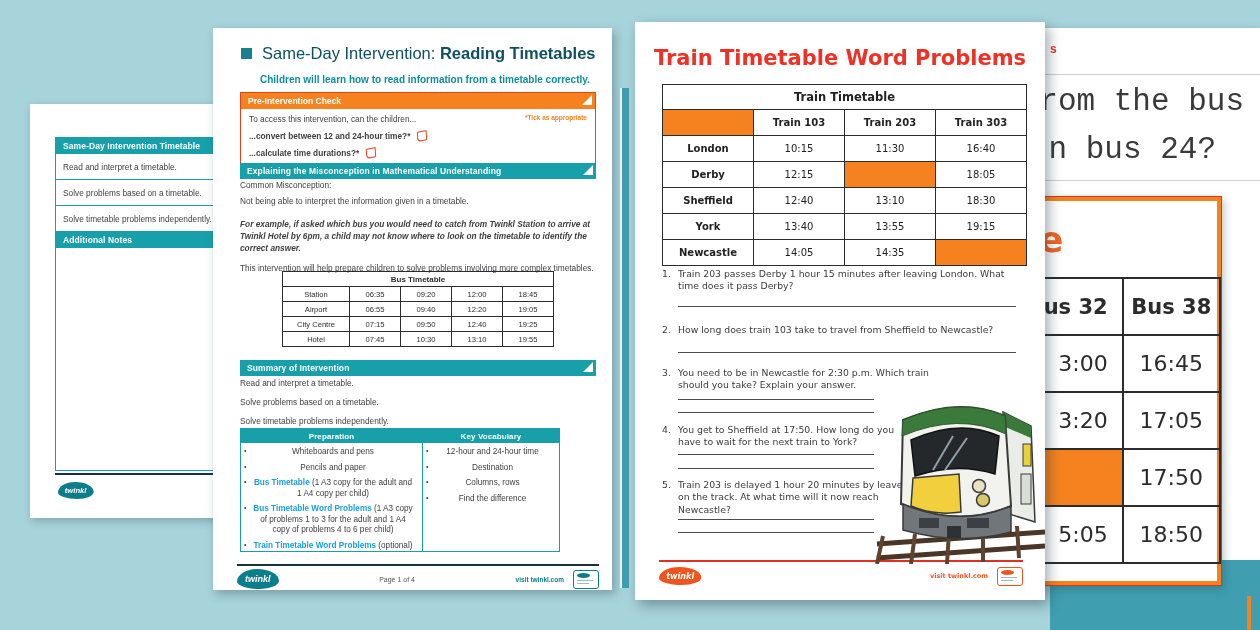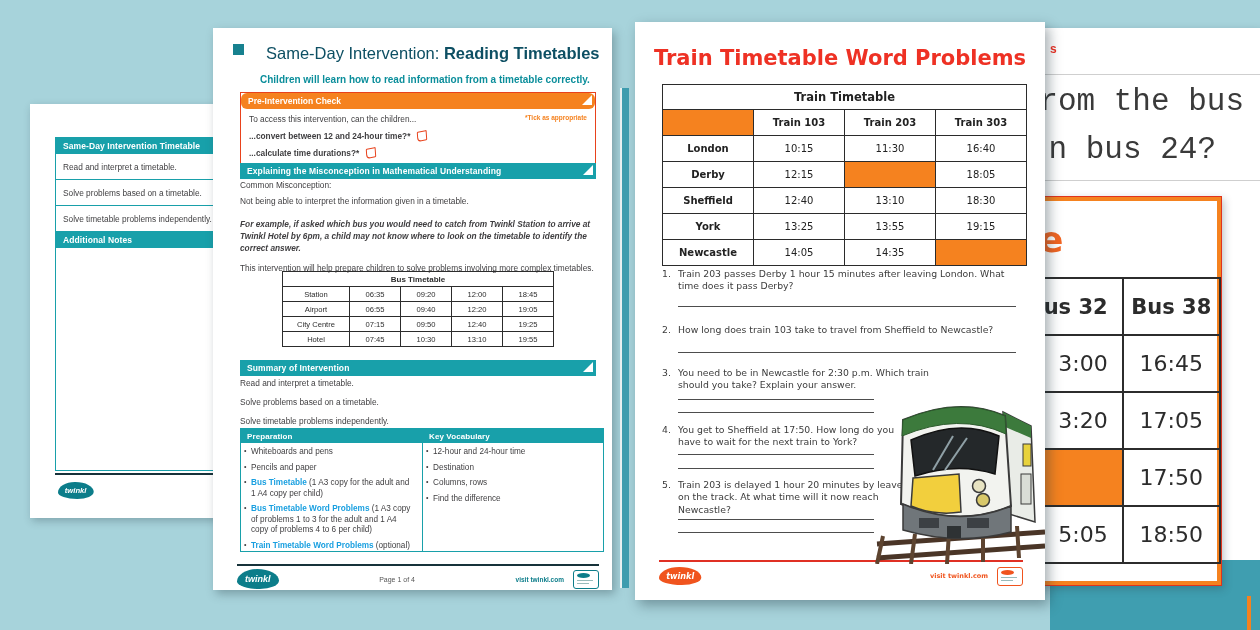--- a/index.html
+++ b/index.html
@@ -2,21 +2,21 @@
 <html><head>
 <meta charset="utf-8">
 <style>
   html,body{margin:0;padding:0;}
   body{width:1260px;height:630px;overflow:hidden;background:#a7d3db;font-family:"Liberation Sans",sans-serif;}
   .canvas{position:relative;width:1260px;height:630px;}
   .page{position:absolute;background:#fff;}
 
   
   .tealbar{background:#18a0aa;color:#fff;font-weight:bold;font-size:8.5px;padding:3px 7px;position:relative;letter-spacing:.1px;}
-  .orangebar{background:#f5821f;color:#fff;font-weight:bold;font-size:8.5px;padding:3px 7px;position:relative;border-radius:6px;}
+  .orangebar{background:#f5821f;color:#fff;font-weight:bold;font-size:8.5px;padding:3px 7px;position:relative;}
   .fold::after{content:"";position:absolute;right:3px;top:2px;border-style:solid;border-width:0 0 10px 10px;border-color:transparent transparent #ffffff transparent;}
   .logo{display:inline-block;background:#0c7d8a;color:#fff;font-style:italic;font-weight:bold;font-size:9px;padding:5px 8px;border-radius:48% 52% 46% 54%/62% 58% 42% 38%;}
   .logo.orange{background:#f0541e;}
   .badge{display:inline-block;width:24px;height:17px;border:1px solid #0c7d8a;border-radius:3px;background:#fff;position:relative;}
   .badge.orange{border-color:#f0541e;}
   .badge .b1{position:absolute;left:3px;top:2px;width:13px;height:5px;background:#0c7d8a;border-radius:50%;}
   .badge.orange .b1{background:#f0541e;}
   .badge .b2{position:absolute;left:3px;top:9px;width:16px;height:1.5px;background:#9bb;}
   .badge .b3{position:absolute;left:3px;top:12px;width:12px;height:1.5px;background:#9bb;}
   .ans{border-bottom:1px solid #4d4d4d;}
@@ -24,21 +24,21 @@
   
   .p-left{left:30px;top:104px;width:215px;height:414px;overflow:hidden;box-shadow:2px 3px 8px rgba(40,60,70,.3);}
   .assess-box{position:absolute;left:25px;top:33px;width:200px;border:1px solid #18a0aa;}
   .assess-row{font-size:8.3px;color:#3f3e40;padding:8px 7px 7px 7px;border-bottom:1px solid #18a0aa;background:#fff;}
   .assess-empty{height:222px;background:#fff;}
   .p-left .rule{position:absolute;left:25px;top:369px;width:200px;height:2px;background:#17323a;}
   .p-left .logo{position:absolute;left:28px;top:378px;transform:scale(.85);transform-origin:left top;}
 
   
   .p-mid{left:213px;top:28px;width:399px;height:562px;overflow:hidden;box-shadow:3px 4px 9px rgba(40,60,70,.35);}
-  .m-title{position:absolute;left:20px;top:16px;display:flex;align-items:flex-start;gap:22px;}
+  .m-title{position:absolute;left:28px;top:16px;display:flex;align-items:center;gap:10px;}
   .m-sq{width:11px;height:11px;background:#17818f;}
   .m-title .t{font-size:16.5px;color:#0d4f63;}
   .m-title .t b{color:#0d4f63;}
   .m-sub{position:absolute;left:47px;top:46px;font-size:10px;font-weight:bold;color:#0b8e9b;}
   .m-prebox{position:absolute;left:27px;top:64px;width:356px;border:1.4px solid #e8421c;box-sizing:border-box;}
   .m-prebox .body{padding:5px 8px 7px 8px;}
   .m-pre-intro{display:flex;justify-content:space-between;align-items:flex-start;font-size:8.3px;color:#3f3e40;}
   .m-tick-note{font-size:6.5px;color:#f5821f;font-weight:bold;}
   .m-pre-item{font-size:8.3px;font-weight:bold;color:#3f3e40;margin-top:7px;}
   .tickbox{display:inline-block;width:8px;height:8px;border:1.4px solid #e8421c;border-radius:1px 1px 1px 4px;background:#fff;transform:rotate(-12deg) skewX(-8deg);margin-left:7px;vertical-align:-2px;}
@@ -50,21 +50,21 @@
   .m-misbody .p4{margin-top:9px;}
   .m-bus{position:absolute;left:27px;top:243px;width:356px;display:flex;justify-content:center;}
   .bus-table{border-collapse:collapse;font-size:7.6px;color:#2c2c2c;}
   .bus-table td,.bus-table th{border:1px solid #2c2c2c;text-align:center;height:14px;padding:0 2px;}
   .bus-table th{font-size:8px;}
   .bus-table .lbl{width:62px;}
   .bus-table .tm{width:46px;}
   .m-sumbar{position:absolute;left:27px;top:332px;width:356px;box-sizing:border-box;}
   .m-sumbody{position:absolute;left:27px;top:350px;width:356px;font-size:8.3px;color:#3f3e40;}
   .m-sumbody div{margin-bottom:9px;}
-  .m-prep{position:absolute;left:27px;top:400px;width:364px;height:124px;border:1px solid #18a0aa;box-sizing:border-box;display:flex;}
+  .m-prep{position:absolute;left:27px;top:400px;width:320px;height:124px;border:1px solid #18a0aa;box-sizing:border-box;display:flex;text-align:center;}
   .m-col{display:flex;flex-direction:column;}
   .m-col.c1{width:181px;border-right:1px solid #18a0aa;}
   .m-col.c2{flex:1;}
   .m-col .tealbar{font-size:8px;padding:2.5px 6px;}
   .m-col ul{margin:4px 0 0 0;padding:0 7px 0 10px;list-style:none;}
   .m-col li{font-size:8.2px;color:#3f3e40;line-height:1.28;margin-bottom:5px;position:relative;}
   .m-col li::before{content:"•";position:absolute;left:-7px;top:0;color:#3f3e40;font-size:7px;}
   .m-link{color:#189fe0;font-weight:bold;}
   .m-footrule{position:absolute;left:24px;top:536px;width:362px;height:1.6px;background:#17323a;}
   .m-footer{position:absolute;left:24px;top:541px;width:362px;display:flex;align-items:center;justify-content:space-between;}
@@ -308,21 +308,21 @@
         <td class="tm">18:05</td>
       </tr>
       <tr>
         <td class="stn">Sheffield</td>
         <td class="tm">12:40</td>
         <td class="tm">13:10</td>
         <td class="tm">18:30</td>
       </tr>
       <tr>
         <td class="stn">York</td>
-        <td class="tm">13:25</td>
+        <td class="tm">13:40</td>
         <td class="tm">13:55</td>
         <td class="tm">19:15</td>
       </tr>
       <tr>
         <td class="stn">Newcastle</td>
         <td class="tm">14:05</td>
         <td class="tm">14:35</td>
         <td class="tm cell-orange"></td>
       </tr>
     </tbody>

